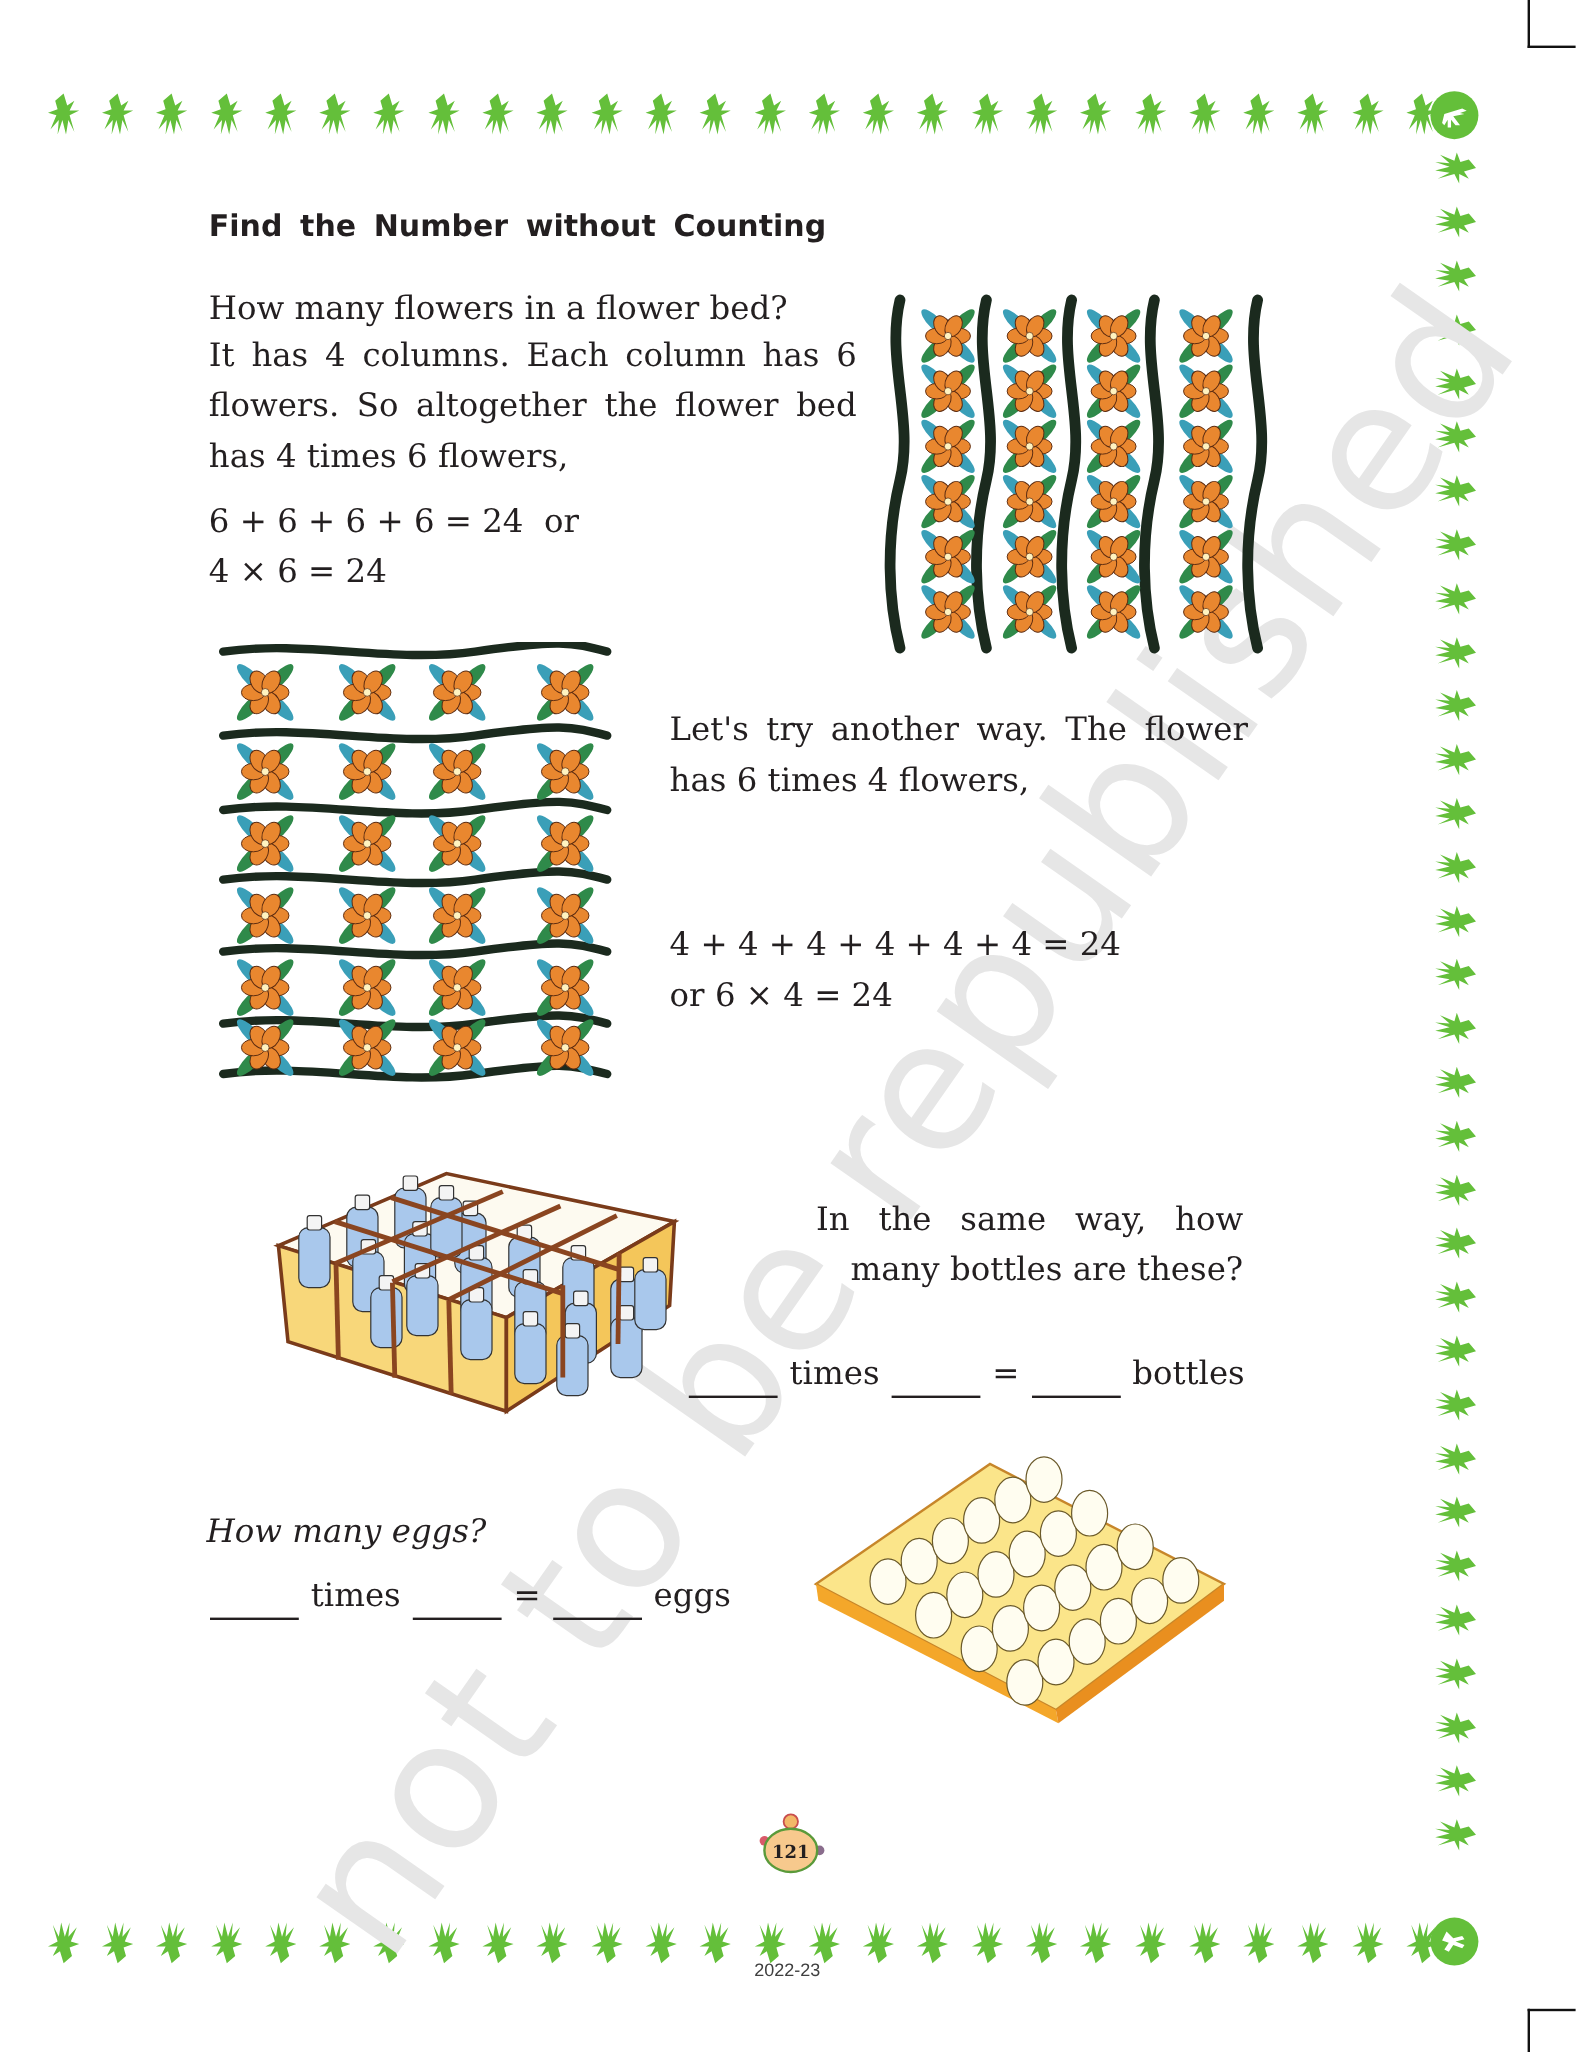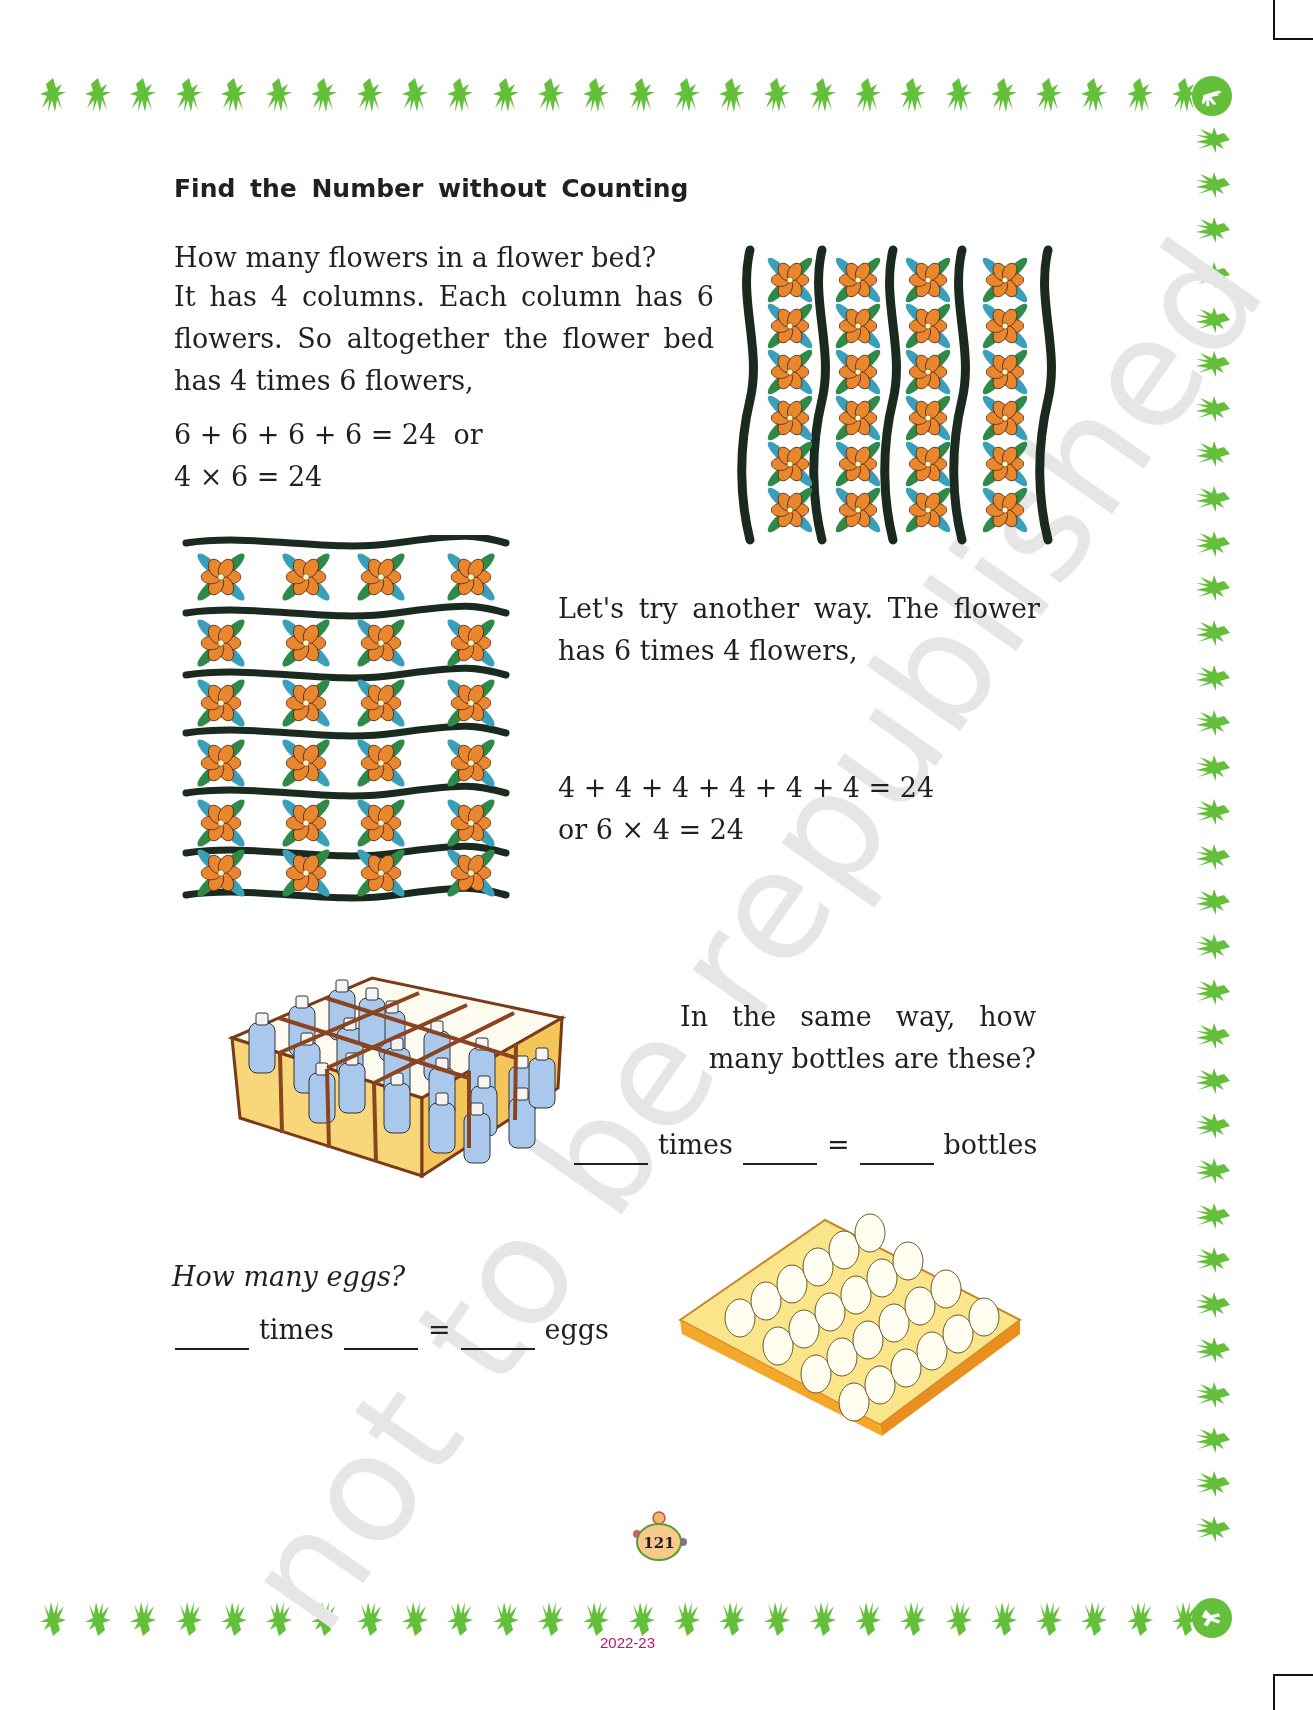--- a/index.html
+++ b/index.html
@@ -64,22 +64,22 @@
     
     .illus { position: absolute; }
     .flower-cols { left: 730px; top: 240px; width: 330px; height: 310px; }
     .flower-rows { left: 176px; top: 535px; width: 340px; height: 370px; }
     .crate { left: 222px; top: 948px; width: 350px; height: 240px; }
     .egg-tray { left: 660px; top: 1210px; width: 370px; height: 230px; }
 
     .page-badge { position: absolute; left: 627px; top: 1508px; width: 64px; height: 58px; }
     .page-num { position: absolute; left: 0; right: 0; top: 26px; text-align: center;
       font-family: "DejaVu Serif", serif; font-size: 15px; font-weight: bold; color: #231f20; }
-    .year { position: absolute; left: 600px; width: 112px; top: 1634px; text-align: left;
-      font-family: "Liberation Sans", sans-serif; font-size: 15px; color: #be185d; }
+    .year { position: absolute; left: 600px; width: 112px; top: 1634px; text-align: center;
+      font-family: "Liberation Sans", sans-serif; font-size: 15px; color: #404040; }
   </style>
 </head>
 <body>
 
 <div class="crop-mark-top"></div>
 <div class="crop-mark-bottom"></div>
 
 <div class="hand-row top" id="hands-top">
     <span class="hand">
       <svg viewBox="0 0 30 38">

